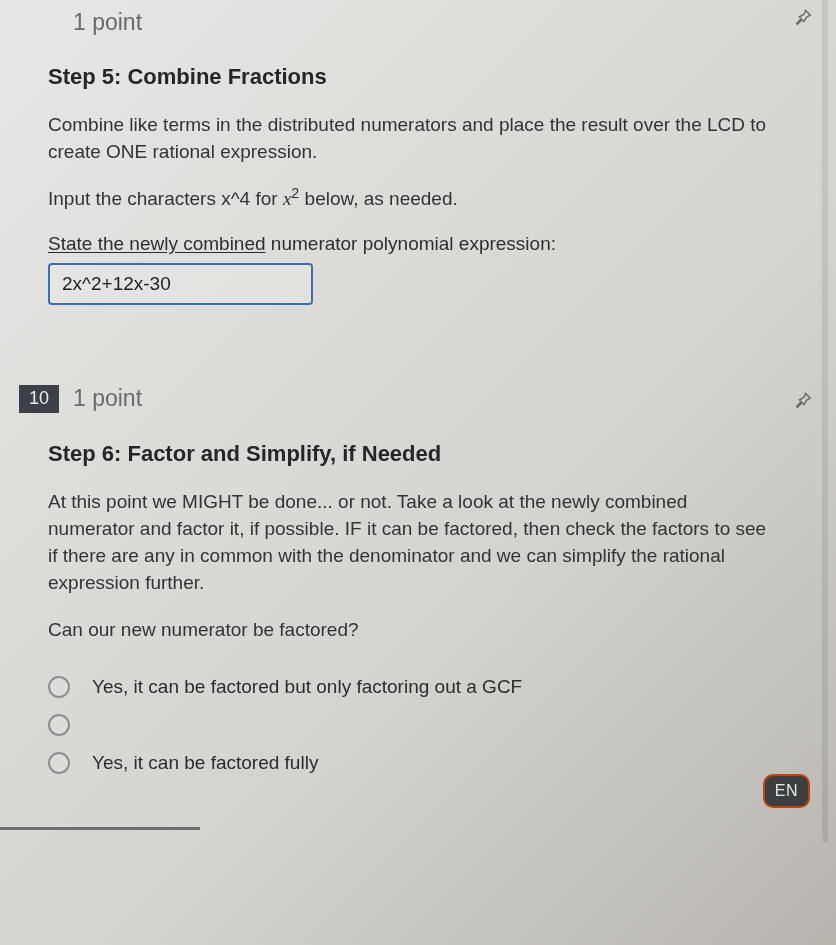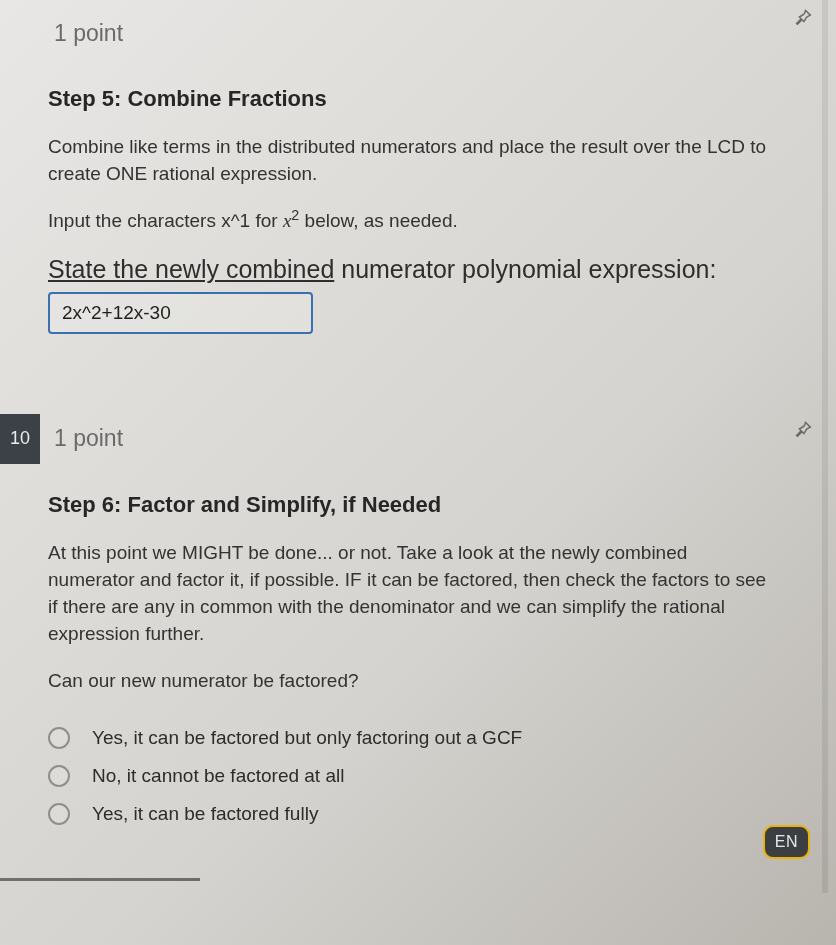--- a/index.html
+++ b/index.html
@@ -24,24 +24,25 @@
     gap: 14px;
     margin-bottom: 28px;
     margin-left: -48px;
   }
   .q-number {
     background: #3b4146;
     color: #e9eaeb;
     font-size: 18px;
     font-weight: 500;
     width: 40px;
-    height: 50px;
+    height: 28px;
     display: flex;
     align-items: center;
     justify-content: center;
+    margin-left: 19px;
   }
   .q-number.hidden { visibility: hidden; }
   .points {
     color: #6a6a6a;
     font-size: 23px;
   }
   .pin {
     position: absolute;
     right: 22px;
     color: #5a5a5a;
@@ -57,21 +58,21 @@
   .body-text {
     font-size: 19px;
     line-height: 1.42;
     color: #333;
     margin-bottom: 20px;
     max-width: 720px;
   }
   .math-x { font-style: italic; font-family: Georgia, "Times New Roman", serif; }
   sup { font-size: .75em; line-height: 0; }
   .prompt-line {
-    font-size: 25px;
+    font-size: 19px;
     color: #2e2e2e;
     margin-bottom: 4px;
   }
   .prompt-underline { text-decoration: underline; text-underline-offset: 2px; }
   .answer-input {
     margin-top: 4px;
     border: 2px solid #3a6fb0;
     border-radius: 4px;
     background: rgba(255,255,255,.15);
     padding: 8px 12px;
@@ -98,21 +99,21 @@
   .option-label {
     font-size: 19px;
     color: #2c2c2c;
   }
   .lang-badge {
     position: absolute;
     right: 26px;
     bottom: 34px;
     background: #3c3f42;
     color: #e5e5e5;
-    border: 2px solid #eab308;
+    border: 2px solid #c2410c;
     border-radius: 10px;
     padding: 6px 10px;
     font-size: 16px;
     font-weight: 500;
     letter-spacing: .5px;
   }
   .page-edge {
     position: absolute;
     right: 8px; top: 0; bottom: 0; width: 6px;
     background: rgba(0,0,0,.08);
@@ -139,21 +140,21 @@
           <path d="M14 4l6 6-4 2-3 5-2-2-5 5-1-1 5-5-2-2 5-3 2-4z"></path>
         </svg>
       </div>
     </div>
 
     <h2 class="step-title">Step 5: Combine Fractions</h2>
 
     <p class="body-text">Combine like terms in the distributed numerators and place the result over the LCD to create ONE rational expression.</p>
 
     <p class="body-text">
-      <span>Input the characters x^1 for </span><span class="math-x">x</span><sup>2</sup><span> below, as needed.</span>
+      <span>Input the characters x^4 for </span><span class="math-x">x</span><sup>2</sup><span> below, as needed.</span>
     </p>
 
     <p class="prompt-line">
       <span class="prompt-underline">State the newly combined</span><span> numerator polynomial expression:</span>
     </p>
 
     <input class="answer-input" type="text" value="2x^2+12x-30" style="">
   </div>
 
   <div class="question-block" style="padding-top:20px;">
@@ -173,21 +174,20 @@
 
     <p class="body-text" style="margin-bottom:10px;">Can our new numerator be factored?</p>
 
     <div class="options">
       <div class="option-row">
         <div class="radio"></div>
         <div class="option-label">Yes, it can be factored but only factoring out a GCF</div>
       </div>
       <div class="option-row">
         <div class="radio"></div>
-        <div class="option-label">No, it cannot be factored at all</div>
       </div>
       <div class="option-row">
         <div class="radio"></div>
         <div class="option-label">Yes, it can be factored fully</div>
       </div>
     </div>
   </div>
 
   <div class="lang-badge">EN</div>
   <div class="page-edge"></div>

